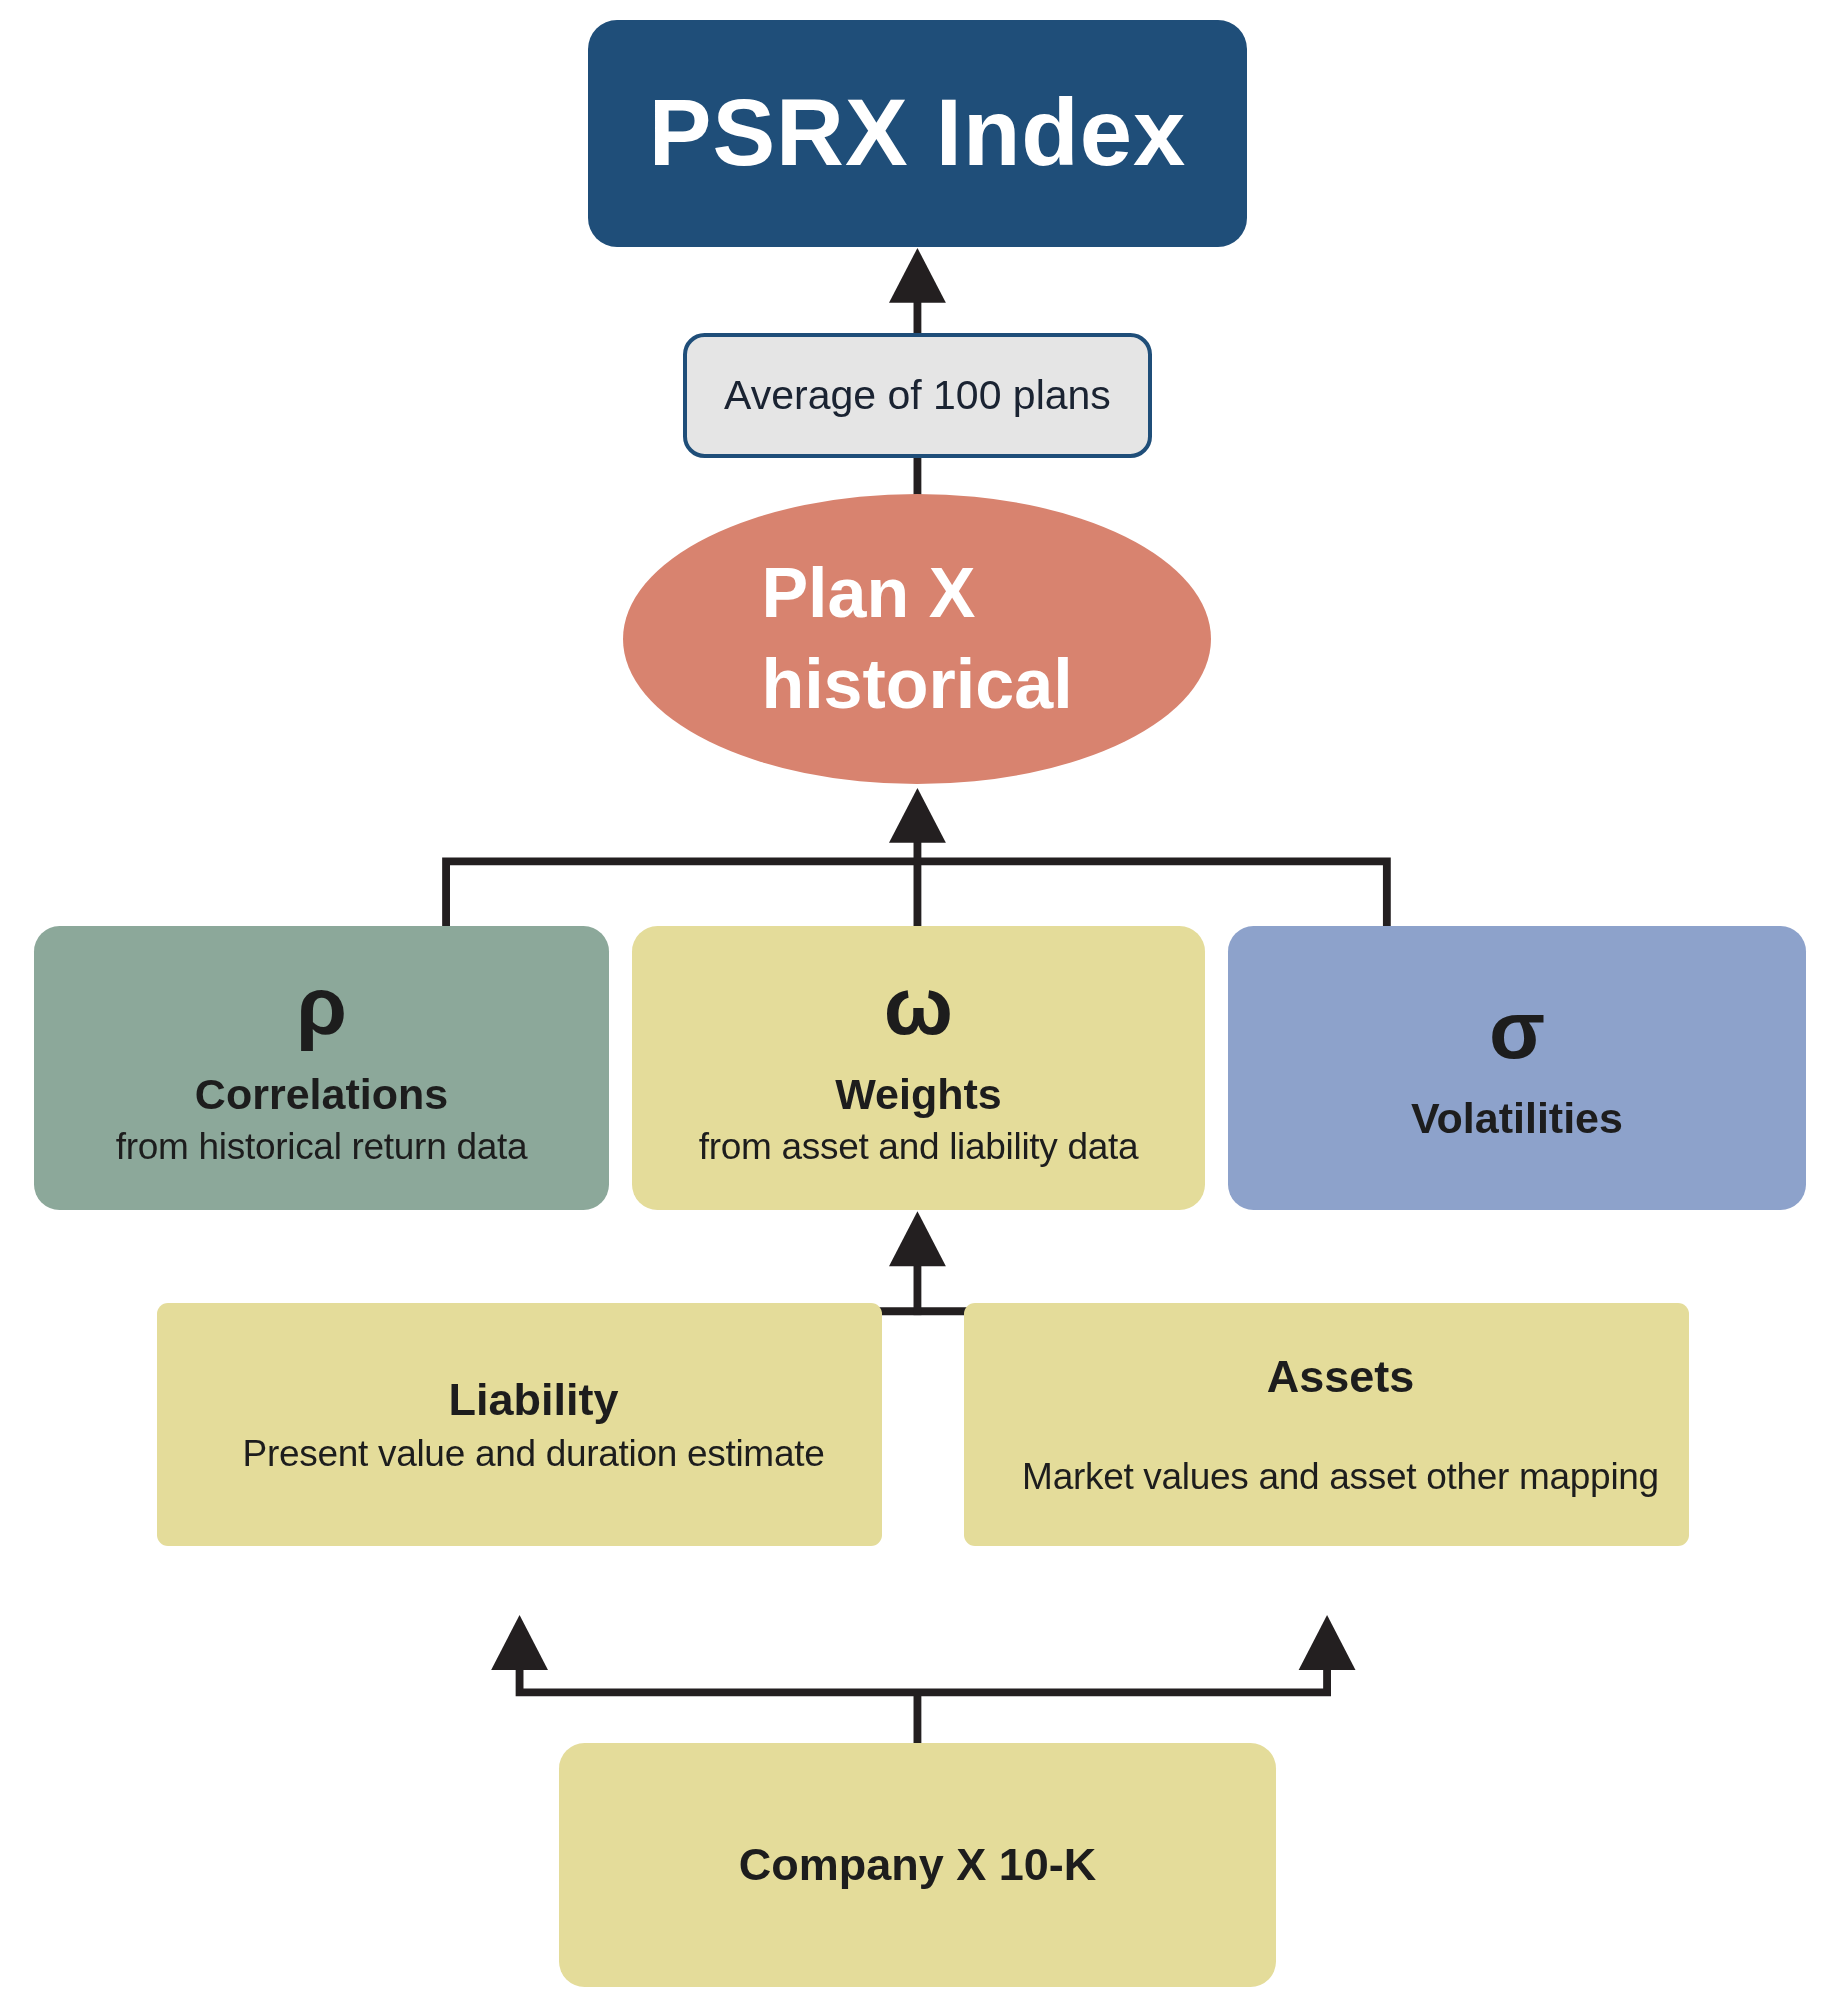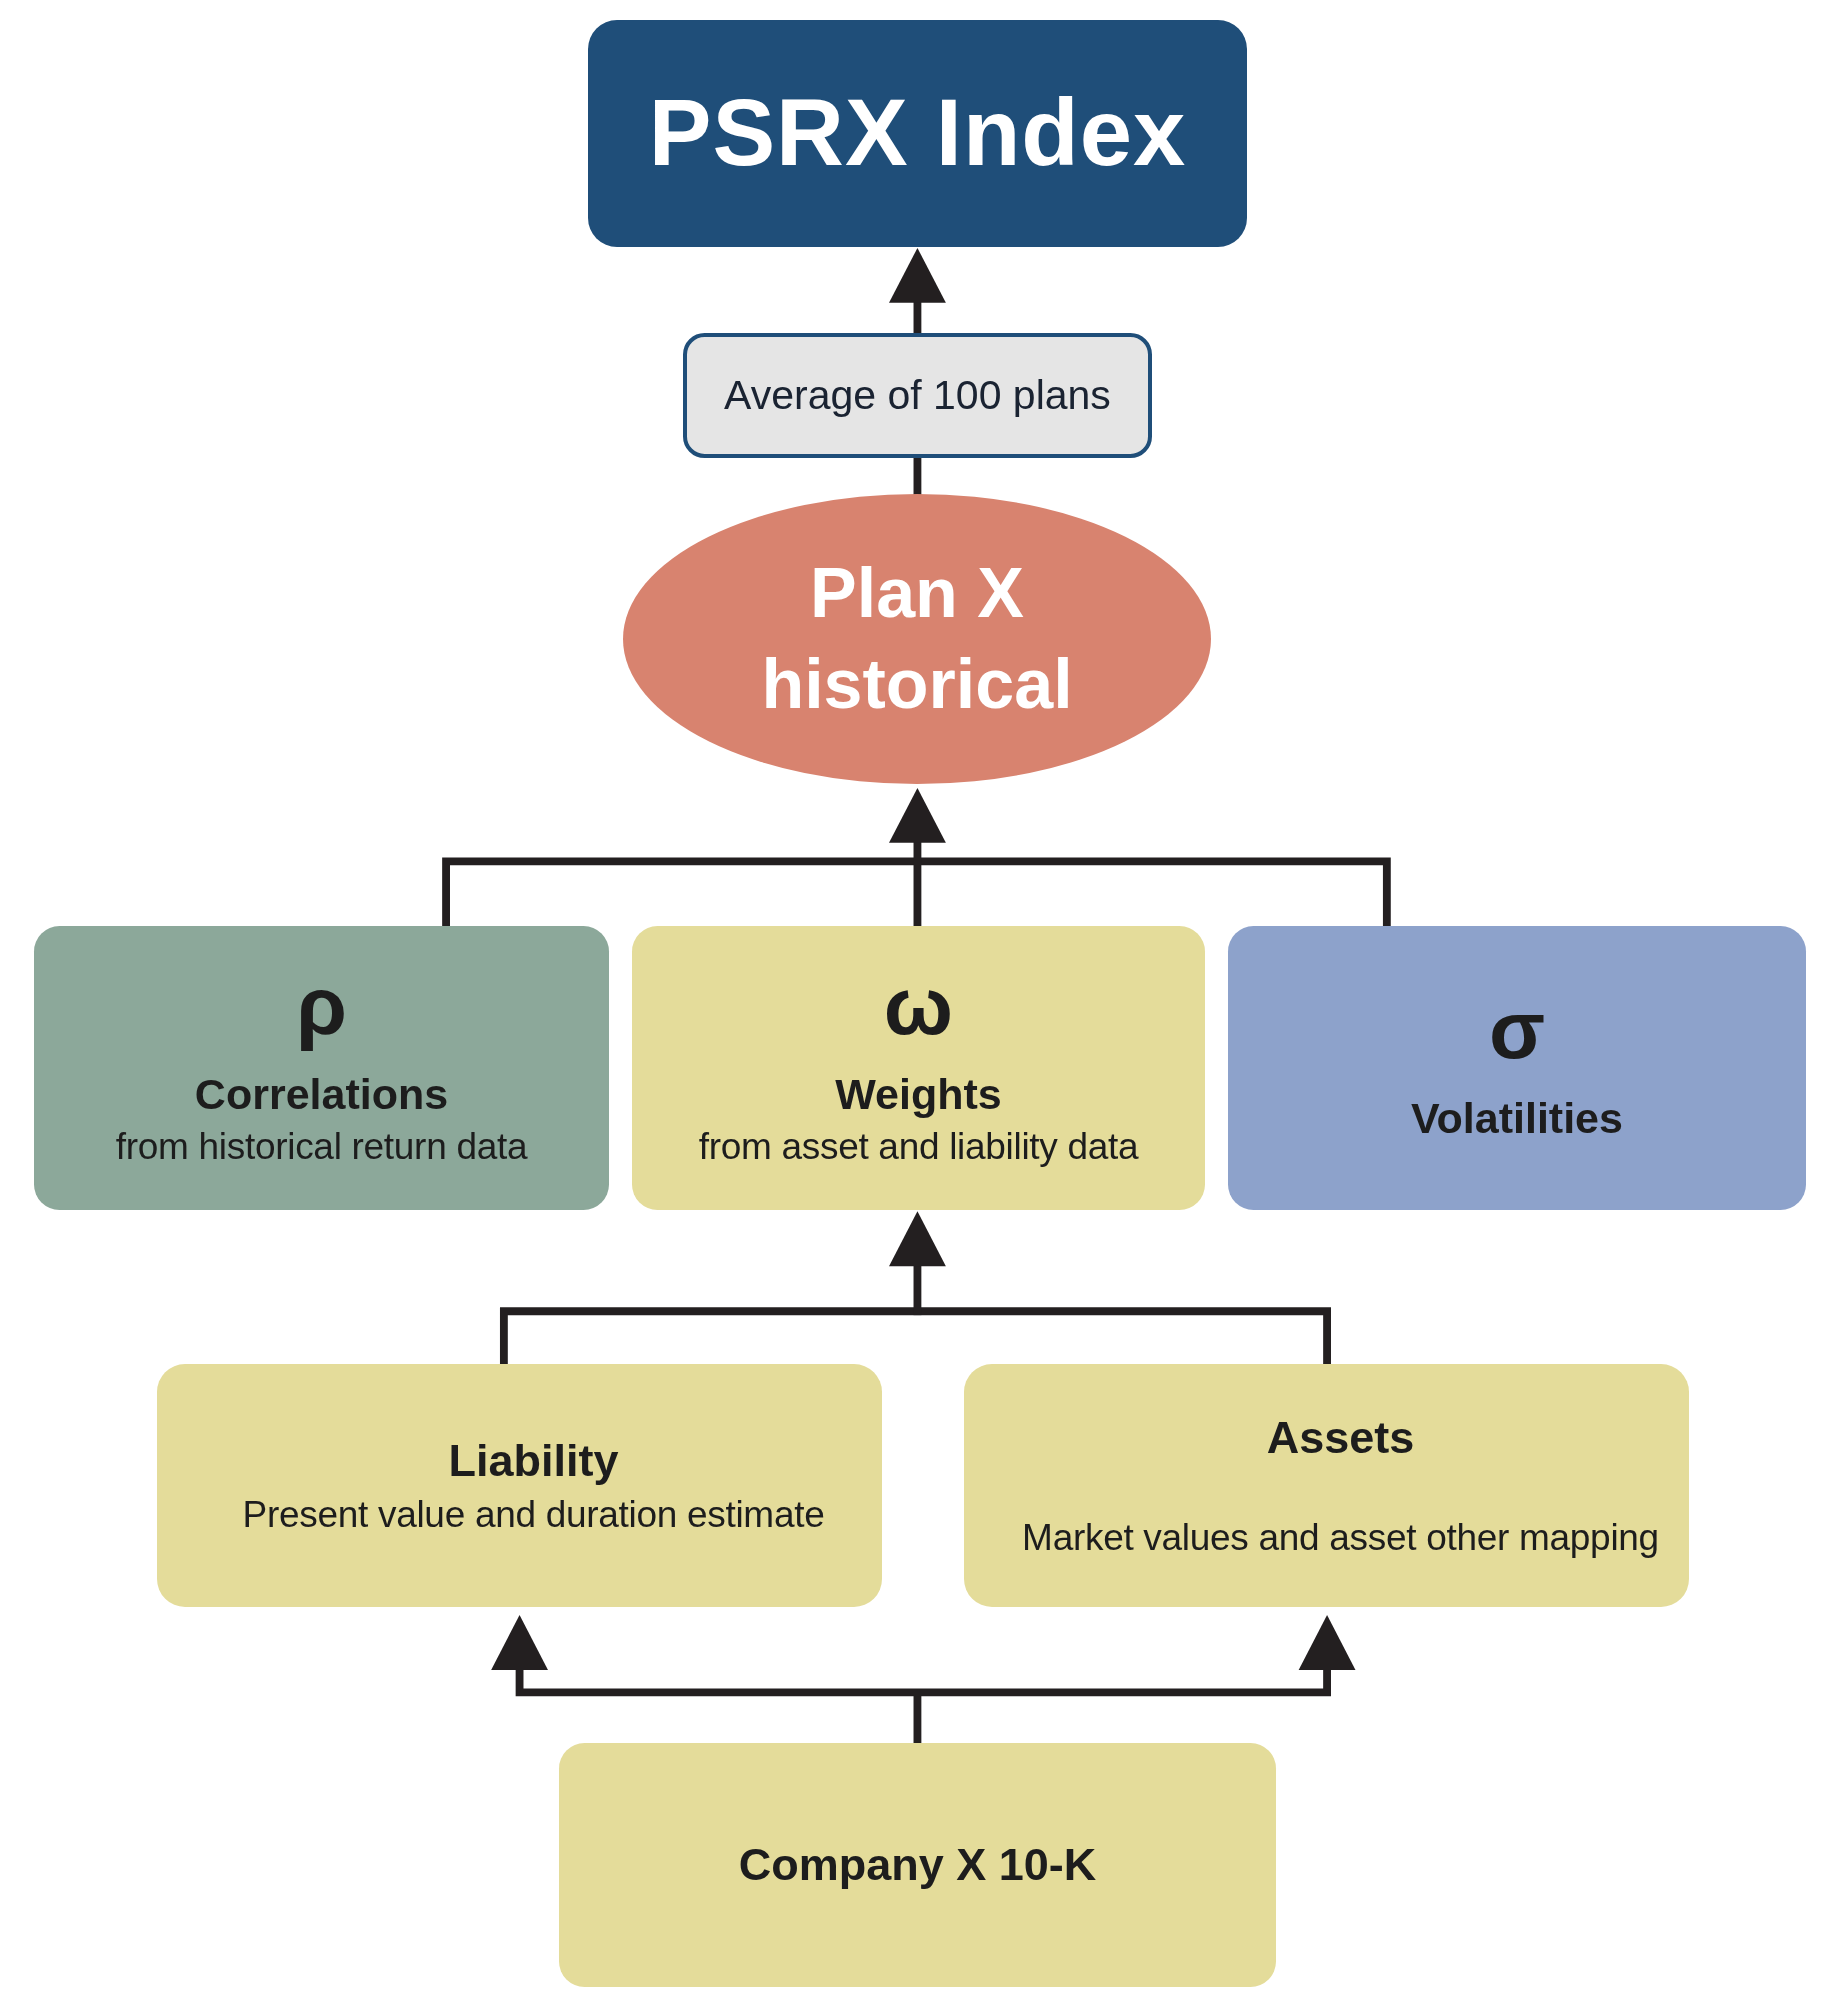--- a/index.html
+++ b/index.html
@@ -11,21 +11,20 @@
     overflow:hidden;
   }
   .canvas svg.connectors{position:absolute;left:0;top:0;width:1829px;height:2007px;}
   svg .stroke{stroke:var(--line);stroke-width:8;fill:none;stroke-linejoin:miter;}
   svg .fill{fill:var(--line);stroke:none;}
 
   .node{
     position:absolute;
     display:flex;flex-direction:column;
     align-items:center;justify-content:center;
-    text-align:center;
     box-sizing:border-box;
   }
 
   .psrx{
     left:588px;top:19.6px;width:659px;height:227px;
     background:var(--root_bg);
     border-radius:29px;
   }
   .psrx .label{color:#ffffff;font-size:94px;font-weight:700;letter-spacing:1px;}
 
@@ -49,23 +48,23 @@
     color:var(--text_dark);
   }
   .factor.green{left:34px;width:575px;background:var(--factor_green);}
   .factor.yellow{left:632px;width:573px;background:var(--factor_yellow);}
   .factor.blue{left:1228px;width:578px;background:var(--factor_blue);}
   .factor .symbol{font-size:82px;font-weight:700;line-height:1;margin-bottom:19.6px;}
   .title{font-size:43px;font-weight:700;line-height:1.3;color:var(--text_dark);}
   .desc{font-size:37px;font-weight:400;line-height:1.3;letter-spacing:-0.3px;color:var(--text_dark);}
 
   .input{
-    top:1364px;height:243px;width:725px;
+    top:1303px;height:243px;width:725px;
     background:var(--factor_yellow);
-    border-radius:28px;
+    border-radius:11px;
     padding-left:28px;
   }
   .input.liability{left:157px;}
   .input.assets{left:964px;gap:46px;}
   .input .title{font-size:45px;}
 
   .source{
     left:559px;top:1743px;width:717px;height:244px;
     background:var(--factor_yellow);
     border-radius:25.5px;

